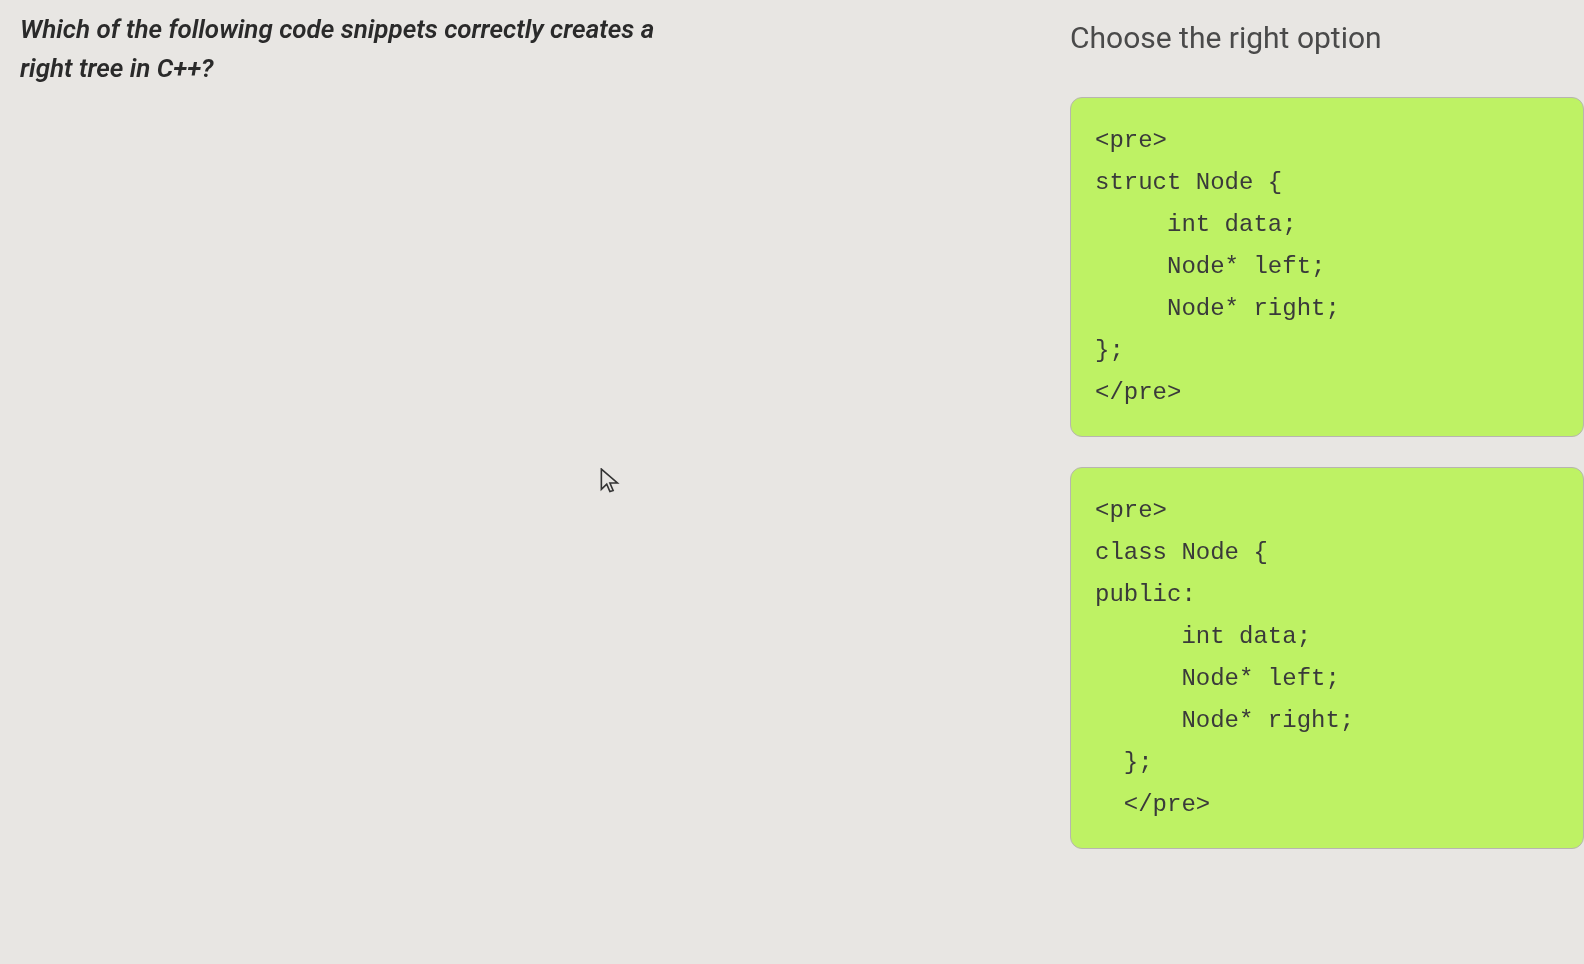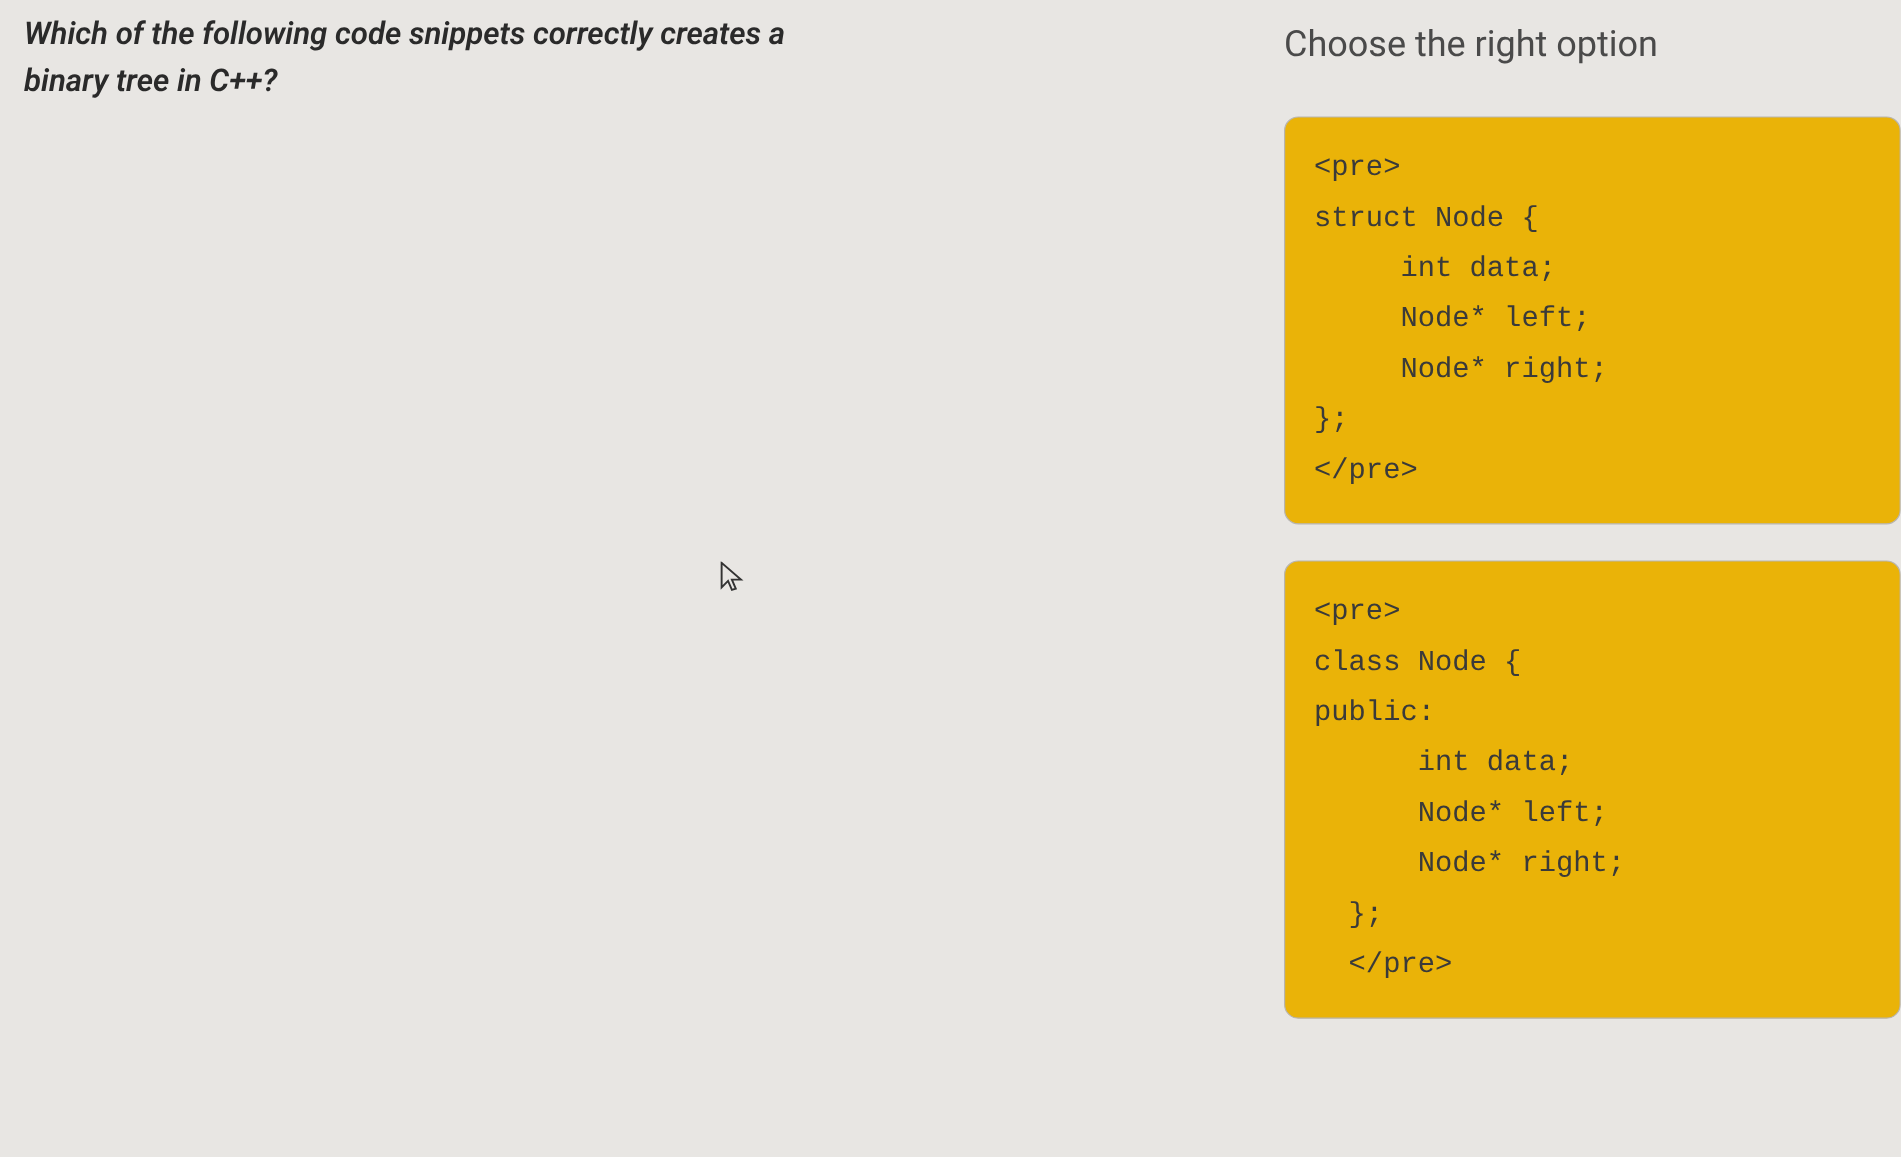--- a/index.html
+++ b/index.html
@@ -37,21 +37,21 @@
       padding: 20px 0 20px 10px;
     }
     .options-title {
       font-size: 30px;
       color: #4a4a4a;
       font-weight: 400;
       margin-bottom: 42px;
       white-space: nowrap;
     }
     .option-card {
-      background: #eab308;
+      background: #bef264;
       border: 1px solid #b8b5b0;
       border-radius: 12px;
       padding: 22px 24px;
       margin-bottom: 30px;
       cursor: pointer;
       min-width: 480px;
     }
     .option-card pre {
       font-family: "Courier New", Courier, monospace;
       font-size: 24px;
@@ -70,21 +70,21 @@
     .cursor svg {
       width: 22px;
       height: 30px;
     }
   </style>
 </head>
 <body>
 
 <div class="container">
   <div class="question-area">
-    <div class="question-text">Which of the following code snippets correctly creates a binary tree in C++?</div>
+    <div class="question-text">Which of the following code snippets correctly creates a right tree in C++?</div>
   </div>
   <div class="options-area">
     <div class="options-title">Choose the right option</div>
     <div class="option-card">
       <pre>&lt;pre&gt;
 struct Node {
      int data;
      Node* left;
      Node* right;
 };

